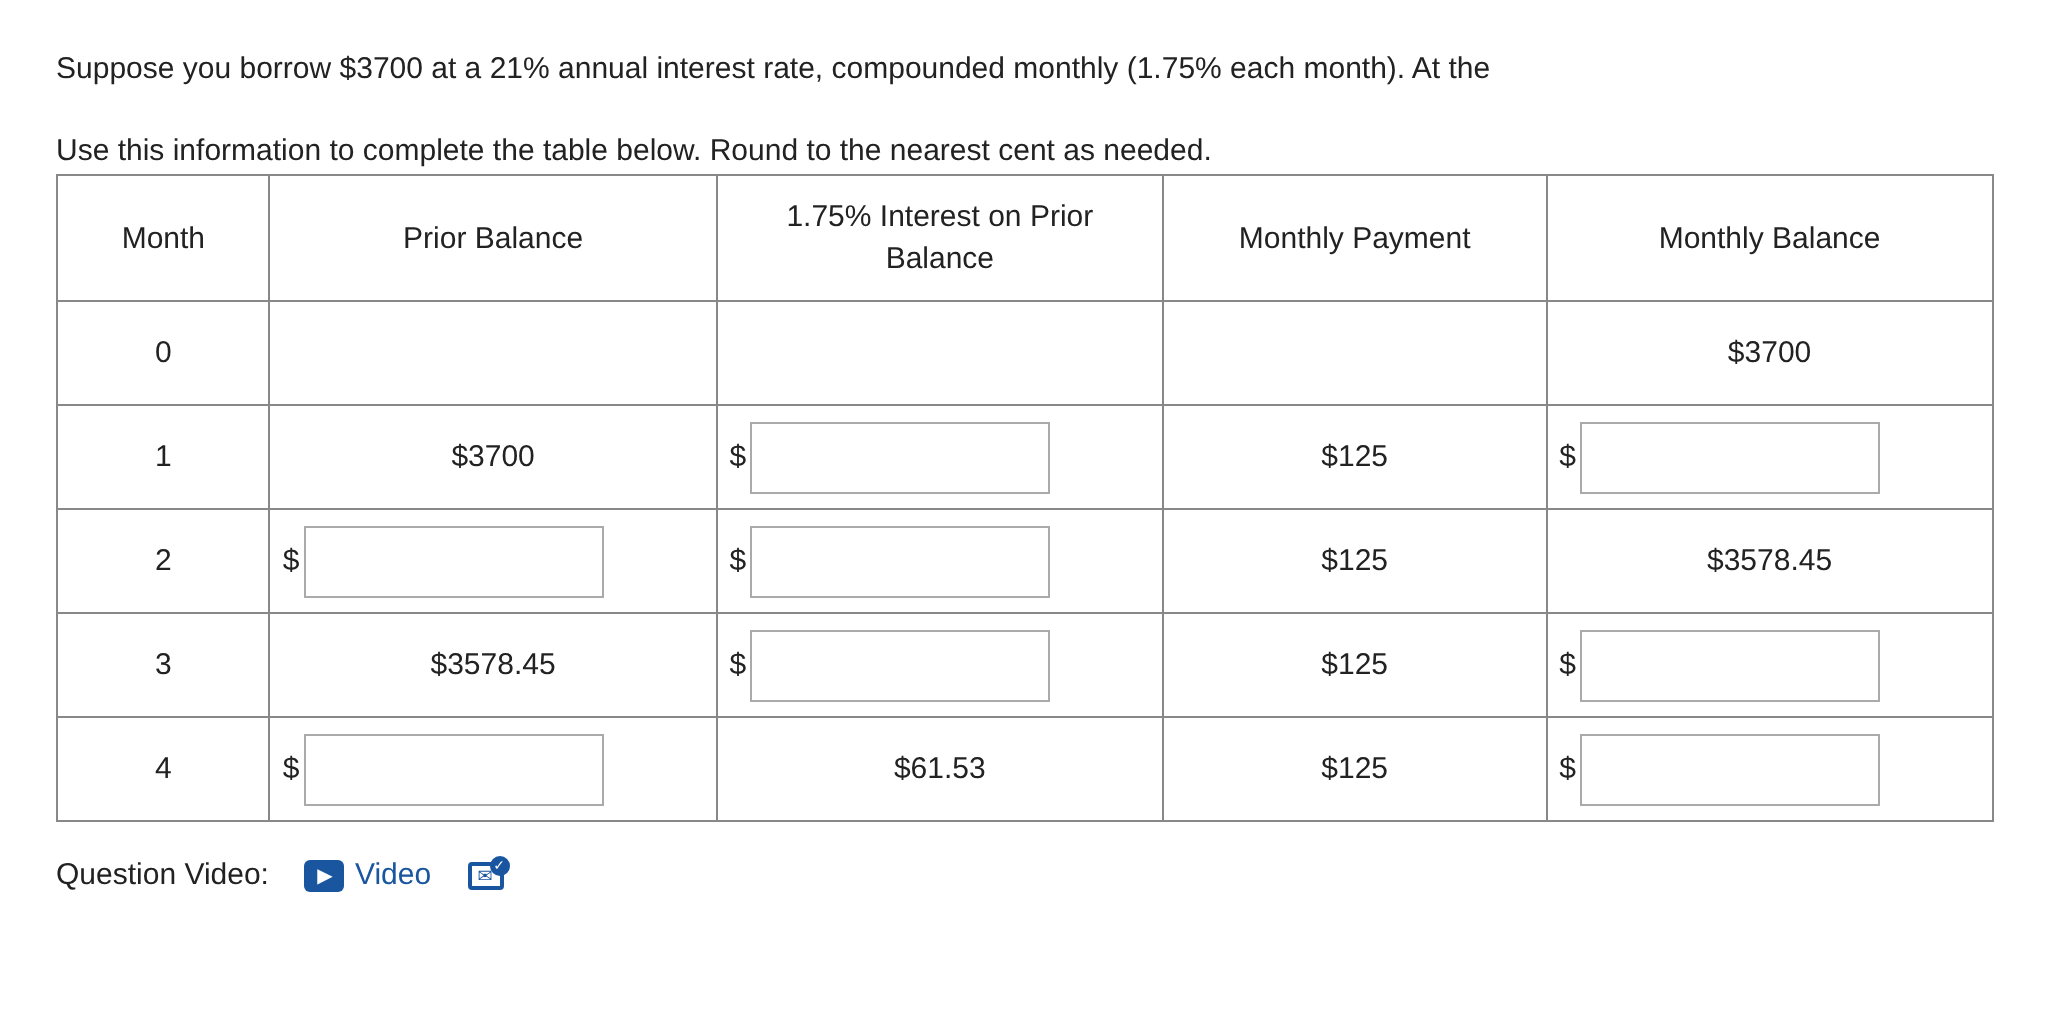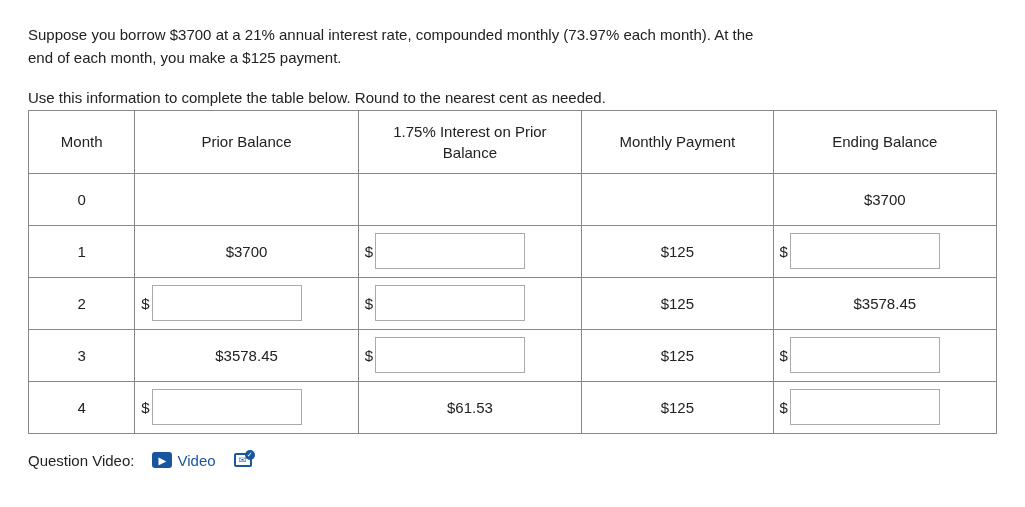--- a/index.html
+++ b/index.html
@@ -130,22 +130,21 @@
       justify-content: center;
     }
     .row-number {
       font-size: 15px;
     }
   </style>
 </head>
 <body>
 
 <div class="intro-text">
-  <div>Suppose you borrow $3700 at a 21% annual interest rate, compounded monthly (73.97% each month). At the</div>
-  <div>end of each month, you make a $125 payment.</div>
+  <div>Suppose you borrow $3700 at a 21% annual interest rate, compounded monthly (1.75% each month). At the</div>
 </div>
 
 <div class="instructions">
   <span>Use this information to complete the table below. Round to the nearest cent as needed.</span>
 </div>
 
 <table>
   <thead>
     <tr>
       <th class="month-col">
@@ -154,21 +153,21 @@
       <th class="prior-col">
         <span>Prior Balance</span>
       </th>
       <th class="interest-col">
         <span>1.75% Interest on Prior Balance</span>
       </th>
       <th class="payment-col">
         <span>Monthly Payment</span>
       </th>
       <th class="ending-col">
-        <span>Ending Balance</span>
+        <span>Monthly Balance</span>
       </th>
     </tr>
   </thead>
   <tbody id="table-body">
   <tr>
         <td><span class="row-number">0</span></td>
         <td></td>
         <td></td>
         <td></td>
         <td><span class="cell-static">$3700</span></td>

